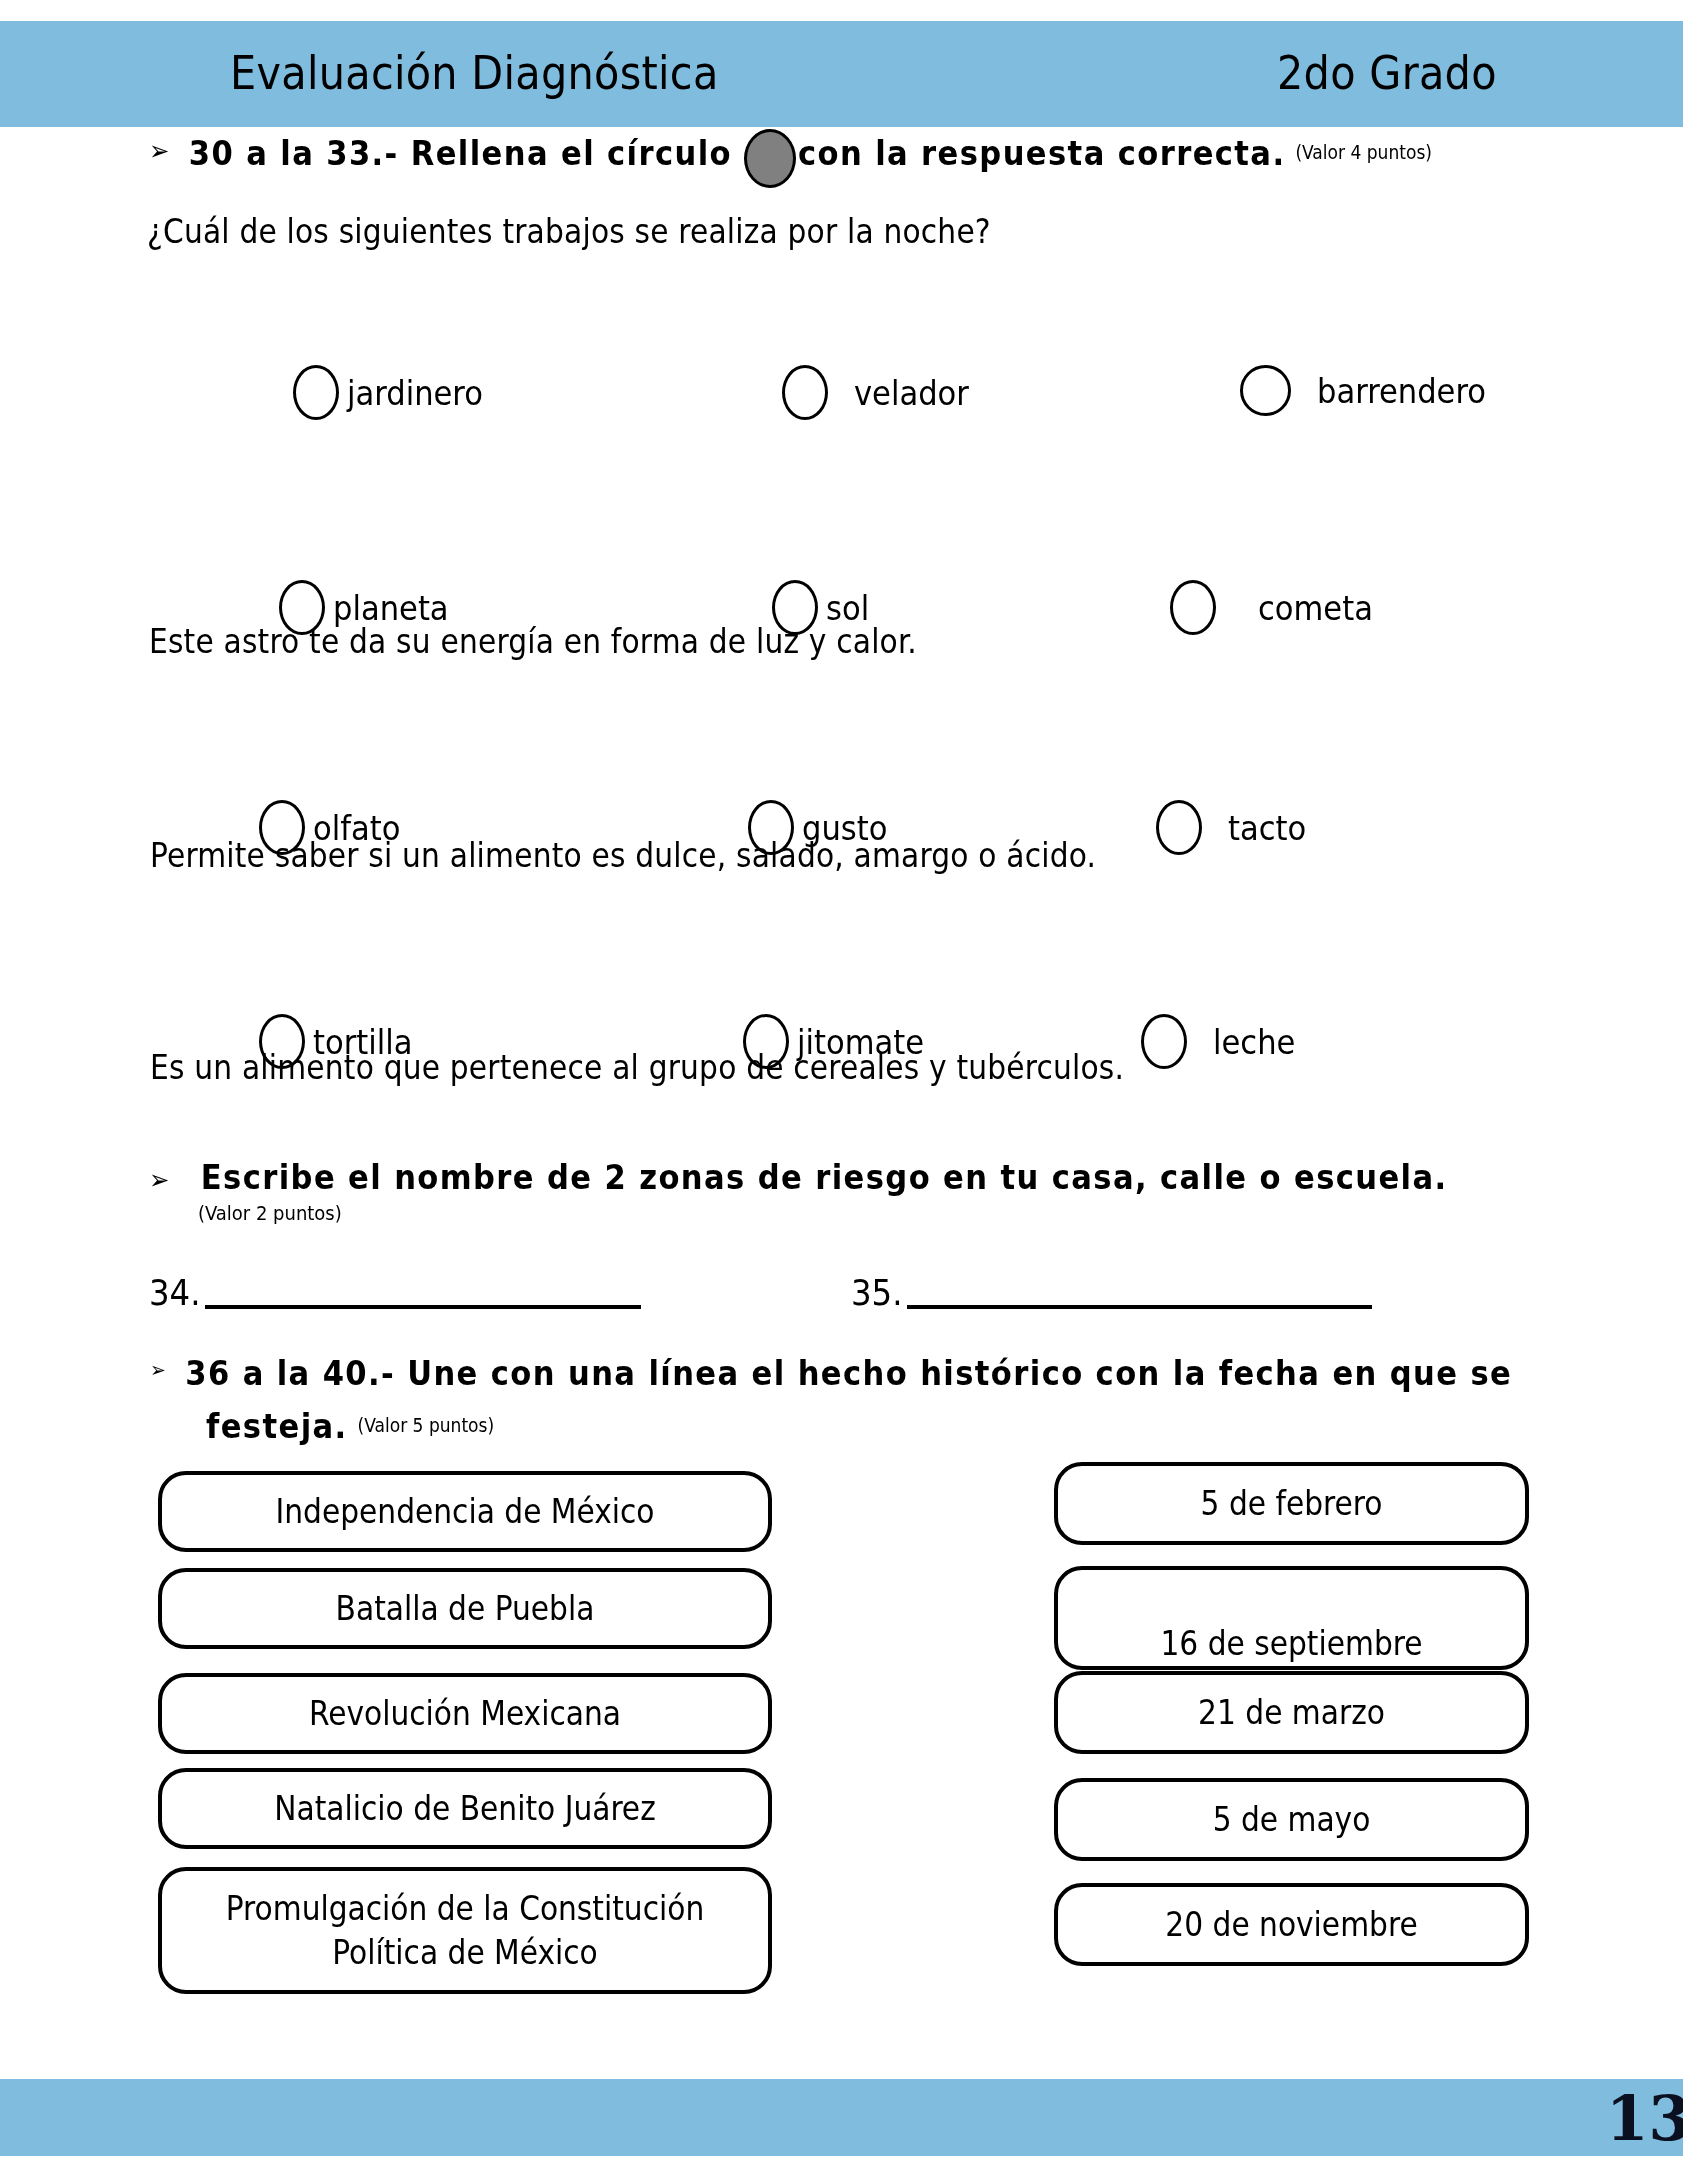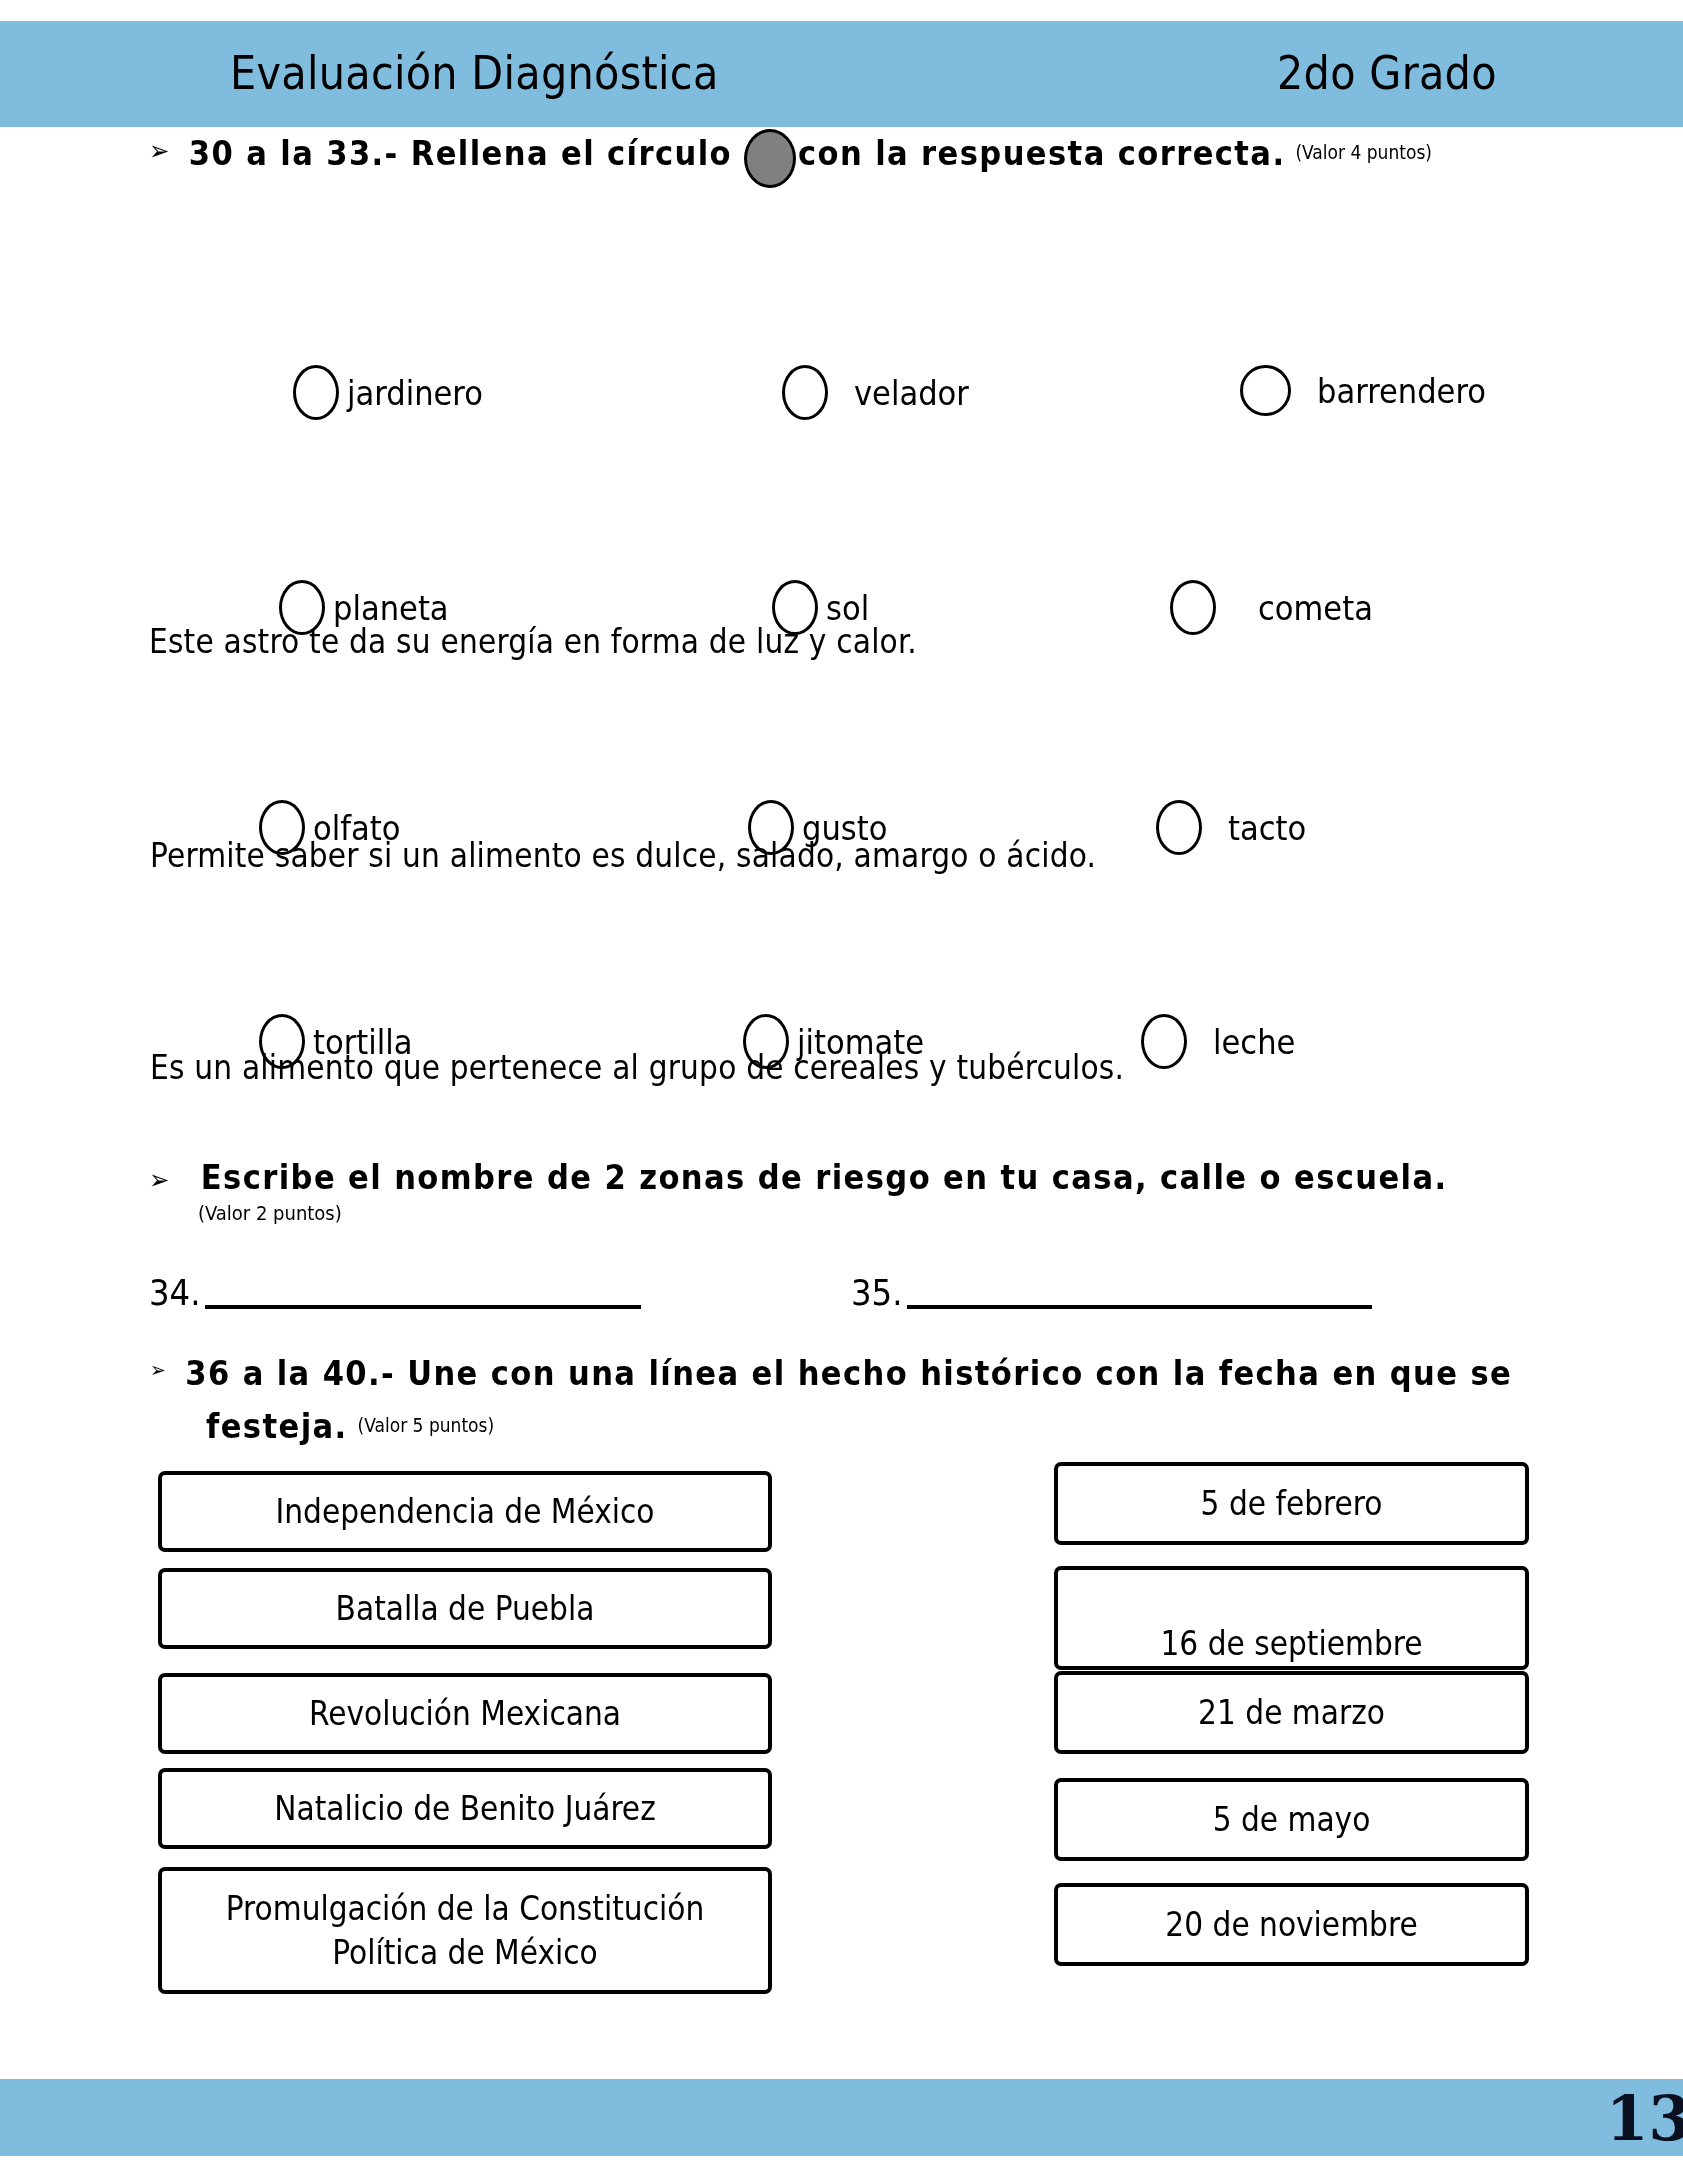--- a/index.html
+++ b/index.html
@@ -176,21 +176,21 @@
     border-bottom: 4px solid #000;
     margin-left: 4px;
     margin-bottom: 4px;
   }
 
   
   .match-box {
     position: absolute;
     box-sizing: border-box;
     border: 4px solid #000;
-    border-radius: 7px;
+    border-radius: 28px;
     background: #fff;
     display: flex;
     align-items: center;
     justify-content: center;
     text-align: center;
     padding: 0 14px;
   }
   .match-text {
     font-family: "DejaVu Sans Condensed", "Liberation Sans Narrow", "Liberation Sans", sans-serif;
     font-stretch: condensed;
@@ -210,20 +210,21 @@
 <div class="sheet">
 
   <div class="instr" style="left:149px; top:6px;">
     <span class="bullet">➢</span>
     <span>30 a la 33.- Rellena el círculo</span>
     <span class="filled-dot"></span>
     <span>con la respuesta correcta.</span>
     <span class="points">(Valor 4 puntos)</span>
   </div>
 
+  <div class="prompt" style="left:147px; top:85px;">¿Cuál de los siguientes trabajos se realiza por la noche?</div>
   <div class="options" style="left:0; top:238px; width:1683px;">
     <div class="option" style="left:293px; top:0;">
       <div class="circle"></div>
       <div class="option-label">jardinero</div>
     </div>
     <div class="option" style="left:782px; top:0;">
       <div class="circle"></div>
       <div class="option-label gap2">velador</div>
     </div>
     <div class="option" style="left:1240px; top:0;">

